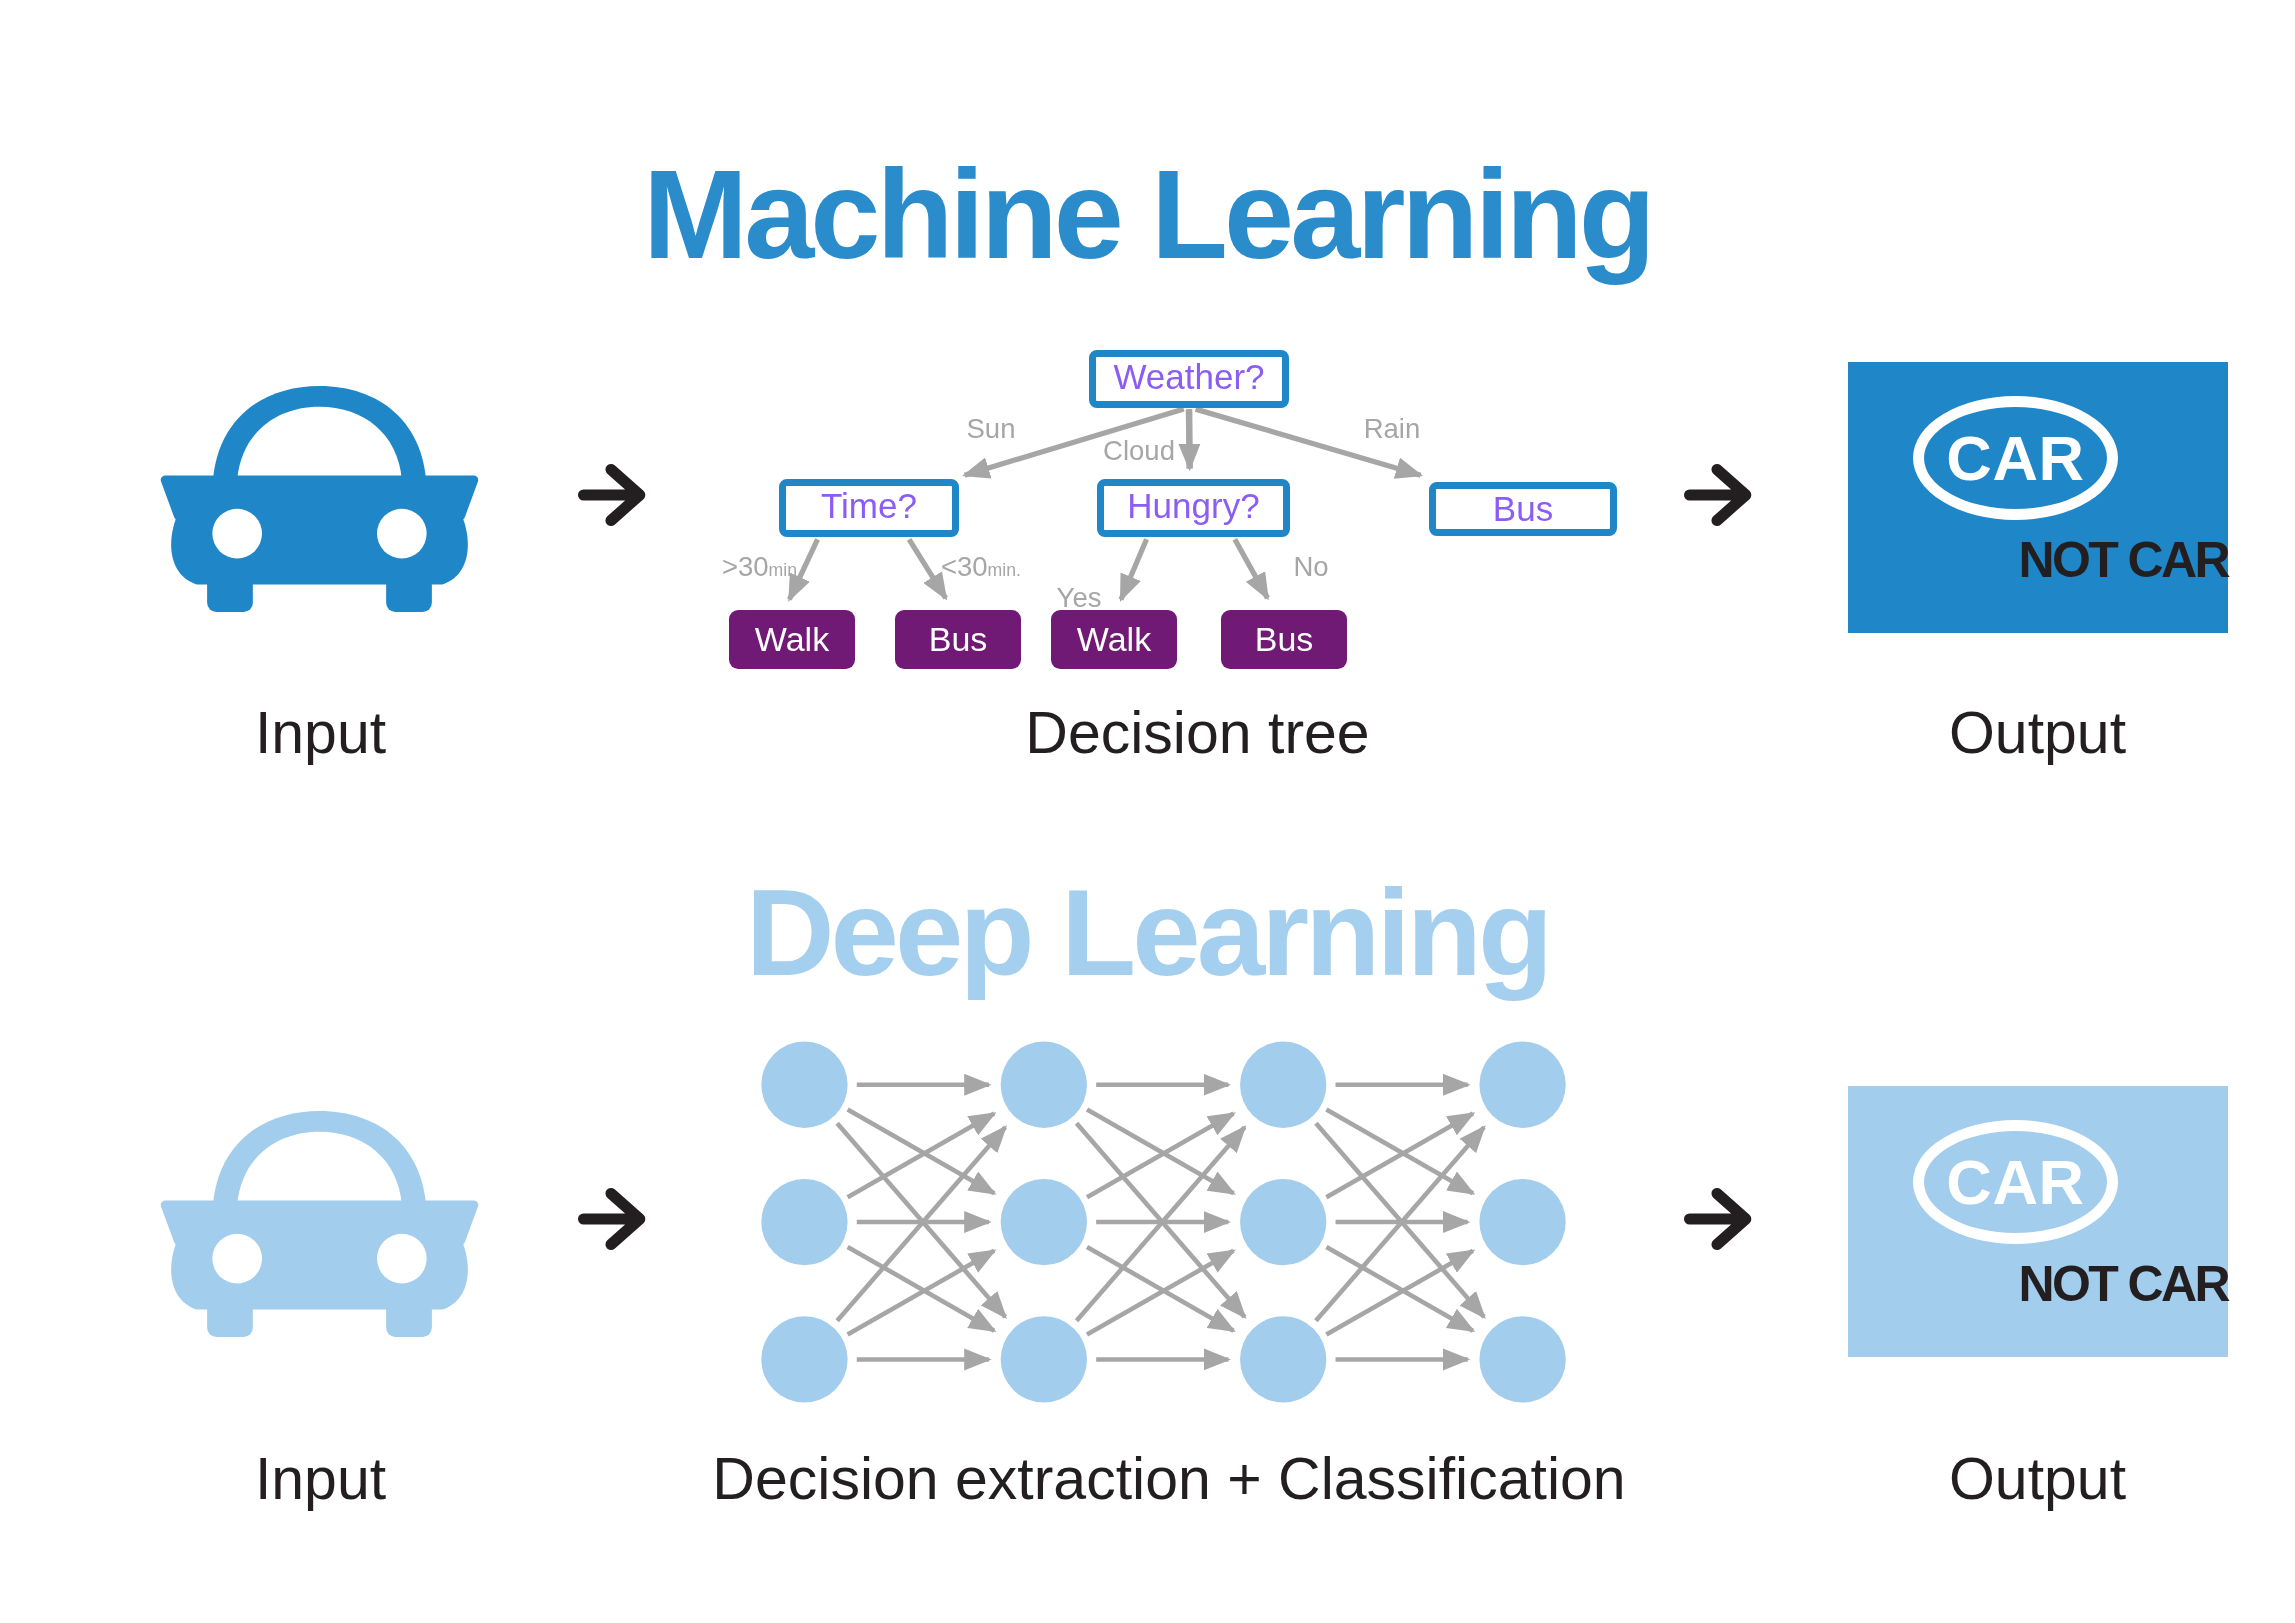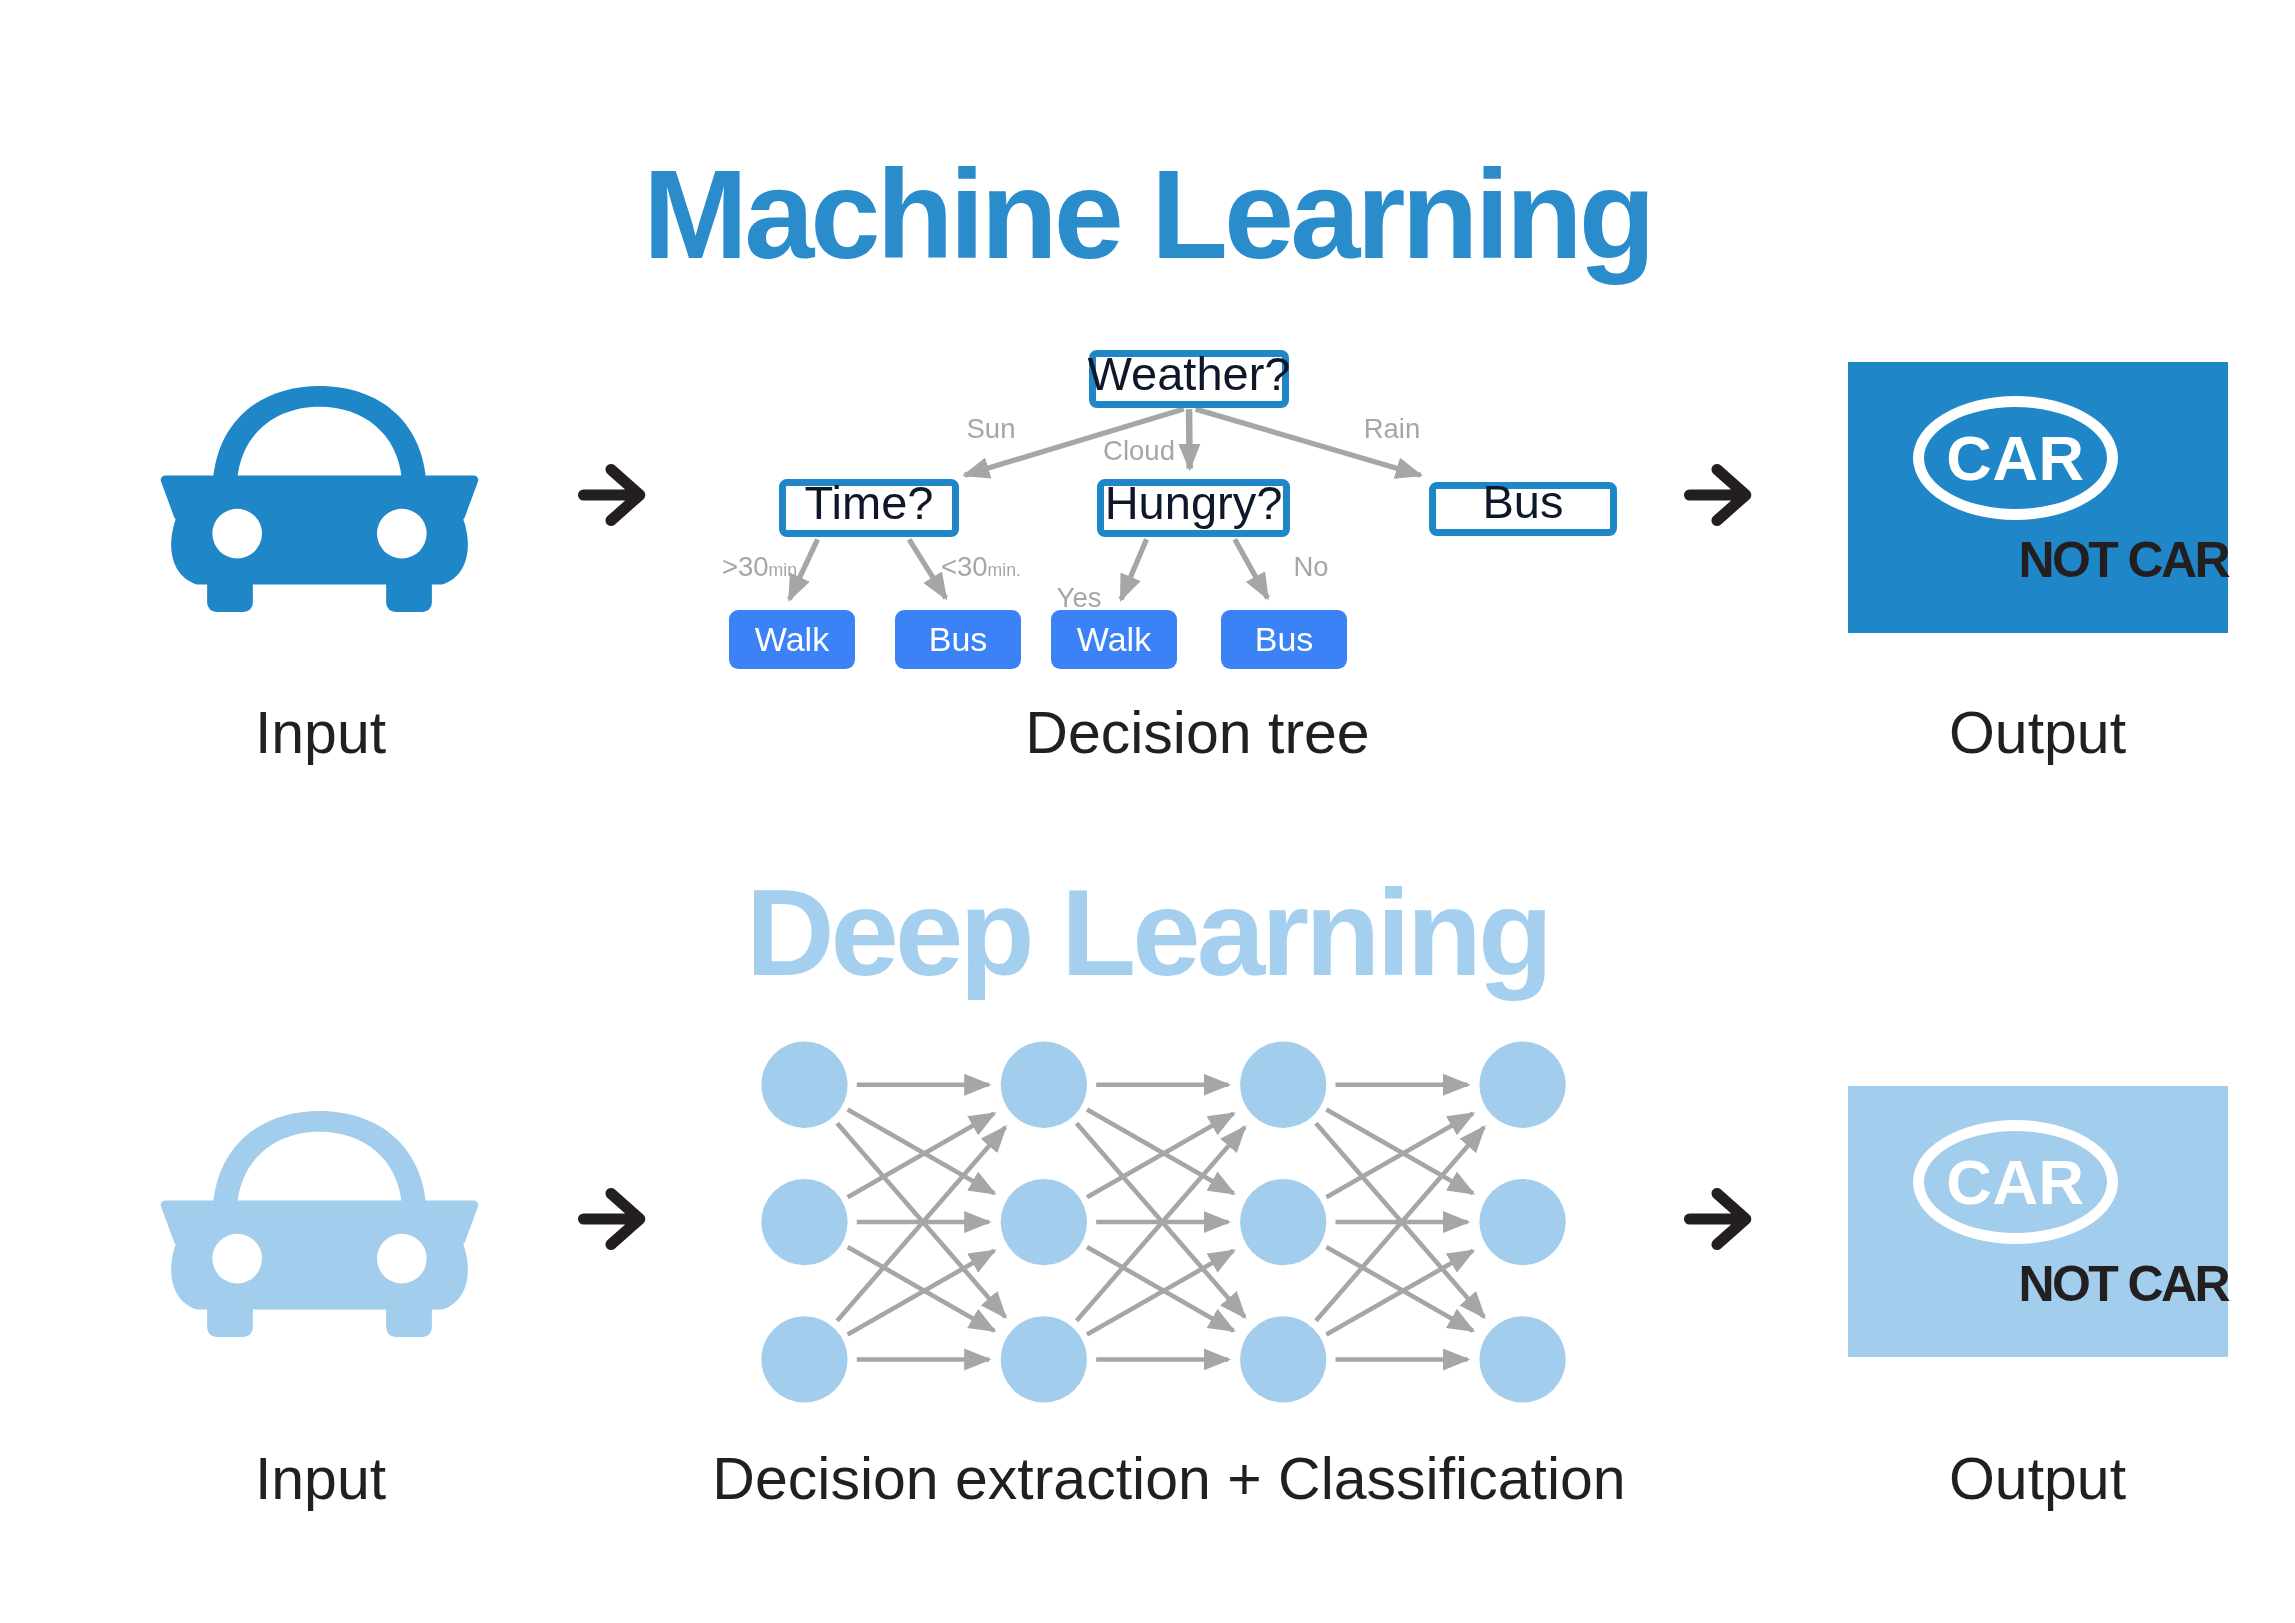--- a/index.html
+++ b/index.html
@@ -21,26 +21,26 @@
   .title.dl{top:871px;font-size:123px;color:#a5cfee;}
   
   .slabel{
     position:absolute;text-align:center;
     font-size:59px;color:#231f20;line-height:1.1;white-space:nowrap;
   }
   
   .qbox{
     position:absolute;box-sizing:border-box;
     background:#ffffff;border:7.9px solid #1f87c8;border-radius:7.9px;
-    display:flex;align-items:flex-end;justify-content:center;
-    color:#0f172a;font-size:47px;white-space:nowrap;
+    display:flex;align-items:flex-start;justify-content:center;
+    color:#8b5cf6;font-size:35px;white-space:nowrap;
   }
   .leaf{
     position:absolute;box-sizing:border-box;
-    background:#3b82f6;border-radius:9.2px;
+    background:#701a75;border-radius:9.2px;
     display:flex;align-items:center;justify-content:center;
     color:#ffffff;font-size:34px;white-space:nowrap;
   }
   .elabel{
     position:absolute;transform:translateX(-50%);
     color:#a6a6a6;font-size:27.5px;line-height:1;white-space:nowrap;
   }
   .elabel .sub{font-size:17.7px;}
   
   .outbox{position:absolute;width:380px;height:271px;}

